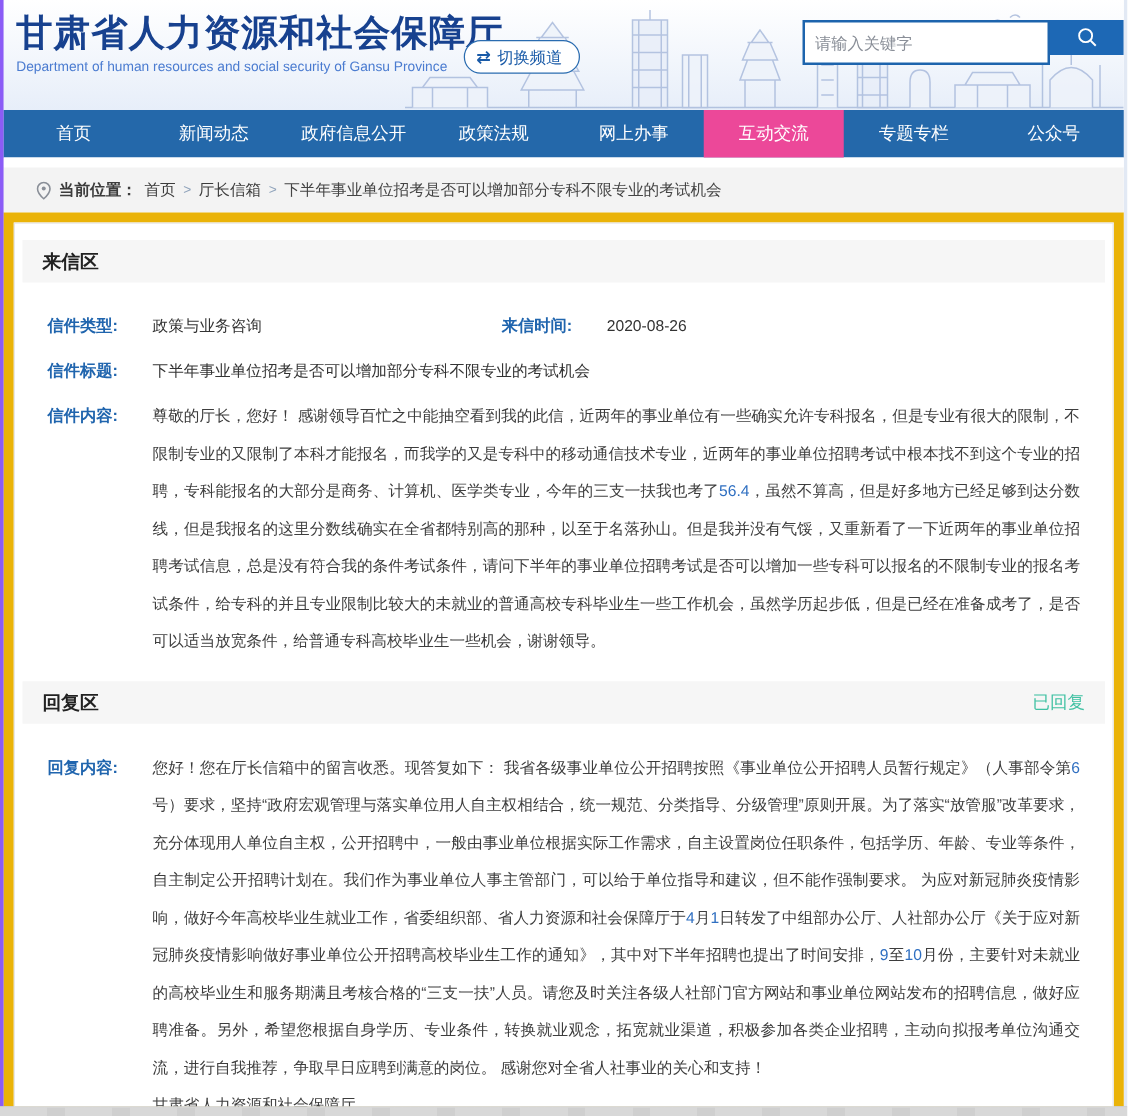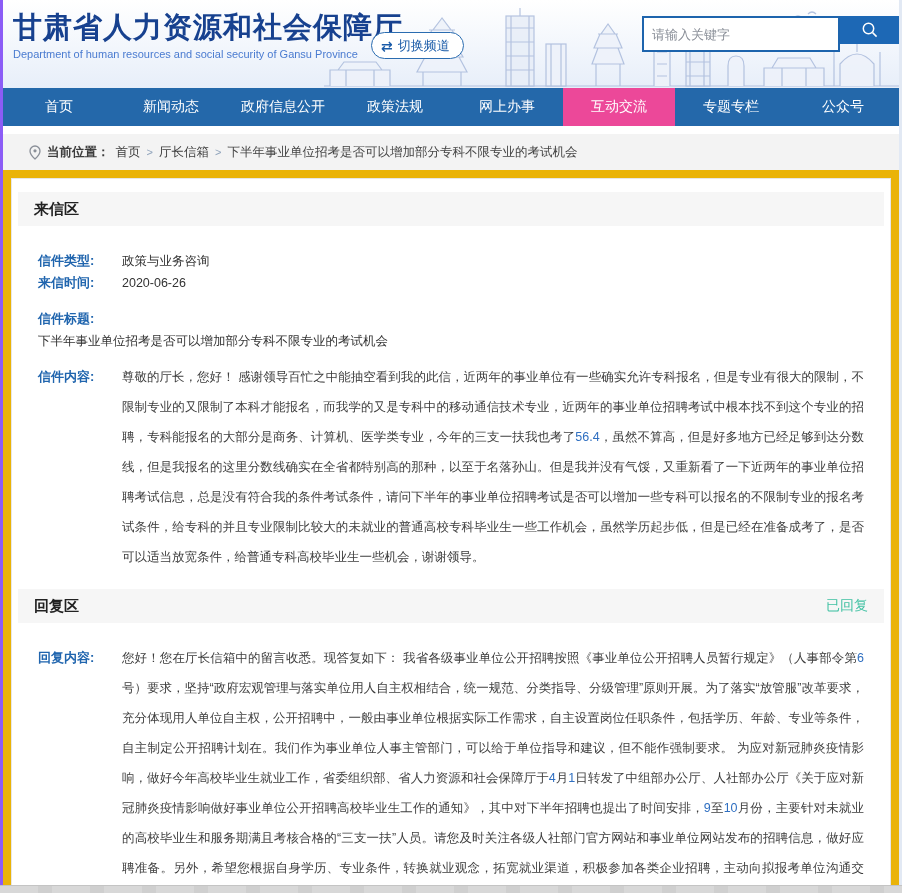--- a/index.html
+++ b/index.html
@@ -39,21 +39,21 @@
   .bc-sep { color: #8fa3bb; font-size: 11px; }
 
   
   main { height: 715px; padding: 8px 8px 0; overflow: hidden; background: #eab308; }
   .card { position: relative; border: 1px solid #e7e7e7; background: #fff; min-height: 698px; padding-bottom: 12px; }
   .section-bar { margin: 13px 6px 0; background: #f6f6f6; height: 34px; display: flex; align-items: center; justify-content: space-between; padding: 0 16px; }
   .section-title { font-size: 15px; font-weight: bold; color: #222; }
   .badge { font-size: 14px; color: #41c1a3; }
 
   .fields { padding: 10px 26px 4px; }
-  .frow { display: flex; margin-top: 14px; font-size: 12.5px; line-height: 22px; flex-direction: column; }
+  .frow { display: flex; margin-top: 14px; font-size: 12.5px; line-height: 22px; }
   .frow .half1 { width: 44%; display: flex; }
   .frow .half2 { flex: 1; display: flex; }
   .lbl { flex: none; width: 84px; color: #2065ae; font-weight: bold; font-size: 13px; }
   .val { color: #333; }
   .content-row { display: flex; margin-top: 10px; }
   .content-row .lbl { line-height: 30px; }
   .para-wrap { flex: 1; }
   .para { font-size: 12.5px; line-height: 30px; text-align: justify; color: #3d3d3d; }
   .para .hl-num { color: #2f6fc1; }
   .signature { font-size: 12.5px; line-height: 30px; color: #3d3d3d; }
@@ -138,21 +138,21 @@
       </div>
 
       <div class="fields">
         <div class="frow">
           <div class="half1">
             <span class="lbl">信件类型:</span>
             <span class="val">政策与业务咨询</span>
           </div>
           <div class="half2">
             <span class="lbl">来信时间:</span>
-            <span class="val">2020-06-26</span>
+            <span class="val">2020-08-26</span>
           </div>
         </div>
         <div class="frow">
           <span class="lbl">信件标题:</span>
           <span class="val">下半年事业单位招考是否可以增加部分专科不限专业的考试机会</span>
         </div>
         <div class="content-row">
           <span class="lbl">信件内容:</span>
           <div class="para-wrap">
             <div class="para"><span>尊敬的厅长，您好！ 感谢领导百忙之中能抽空看到我的此信，近两年的事业单位有一些确实允许专科报名，但是专业有很大的限制，不限制专业的又限制了本科才能报名，而我学的又是专科中的移动通信技术专业，近两年的事业单位招聘考试中根本找不到这个专业的招聘，专科能报名的大部分是商务、计算机、医学类专业，今年的三支一扶我也考了</span><span class="hl-num">56.4</span><span>，虽然不算高，但是好多地方已经足够到达分数线，但是我报名的这里分数线确实在全省都特别高的那种，以至于名落孙山。但是我并没有气馁，又重新看了一下近两年的事业单位招聘考试信息，总是没有符合我的条件考试条件，请问下半年的事业单位招聘考试是否可以增加一些专科可以报名的不限制专业的报名考试条件，给专科的并且专业限制比较大的未就业的普通高校专科毕业生一些工作机会，虽然学历起步低，但是已经在准备成考了，是否可以适当放宽条件，给普通专科高校毕业生一些机会，谢谢领导。</span></div>

